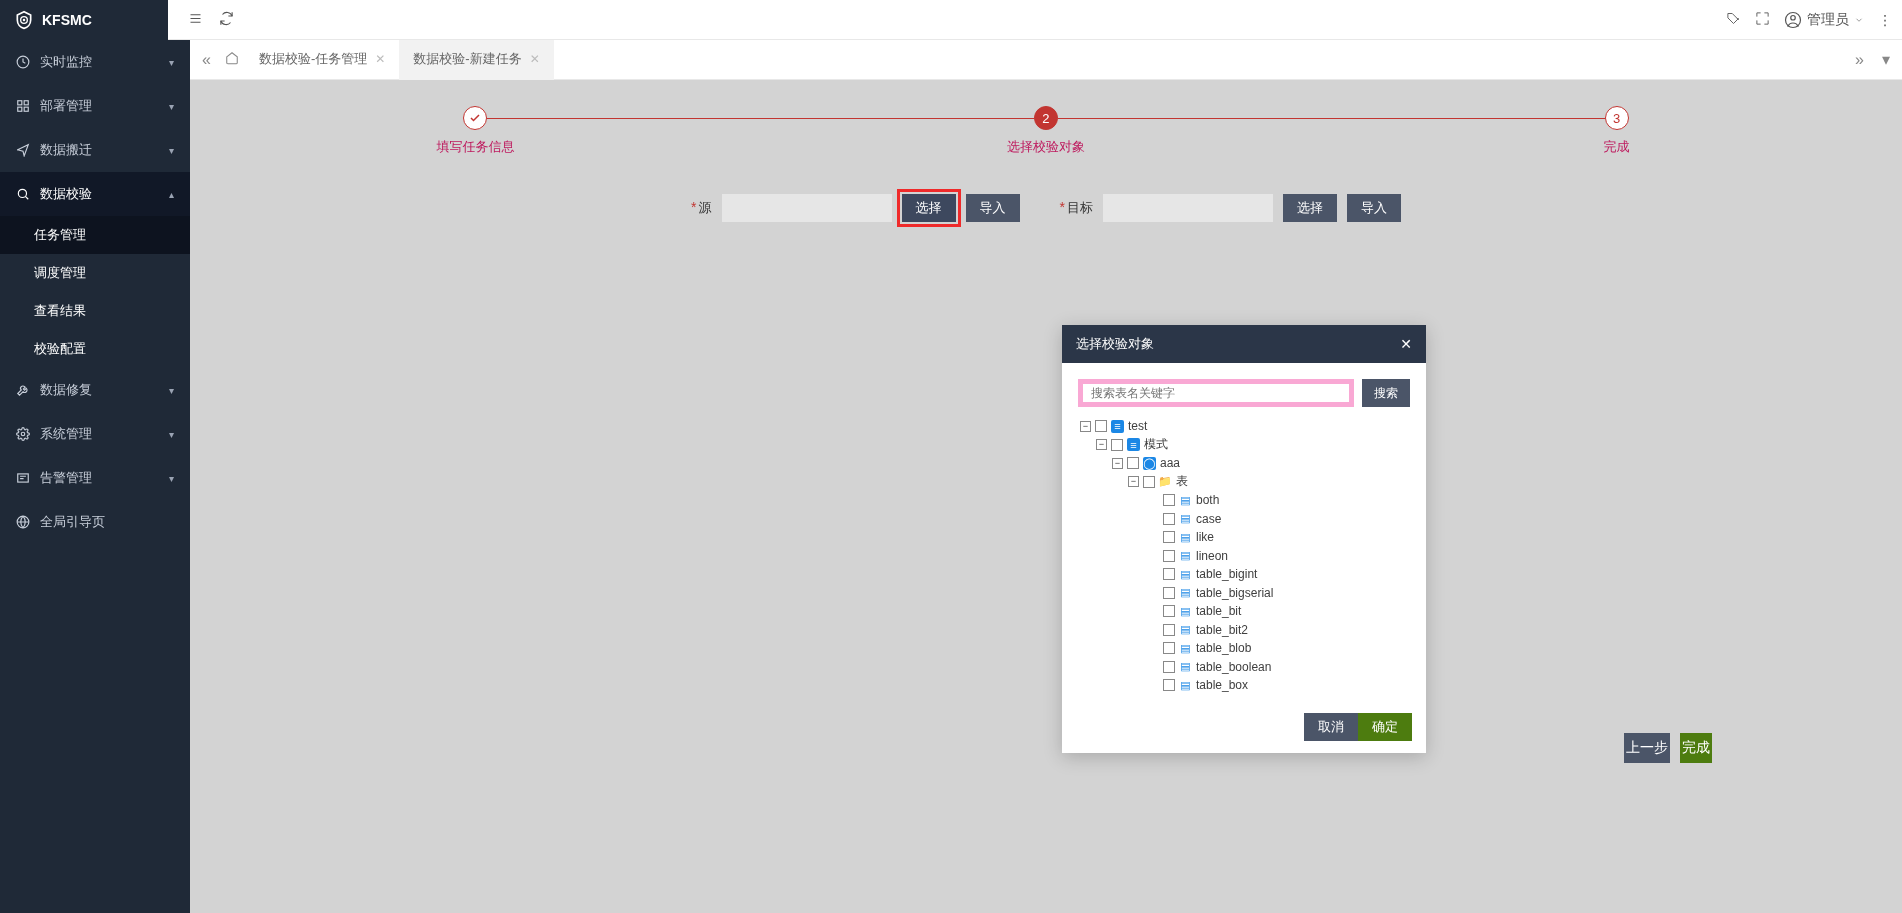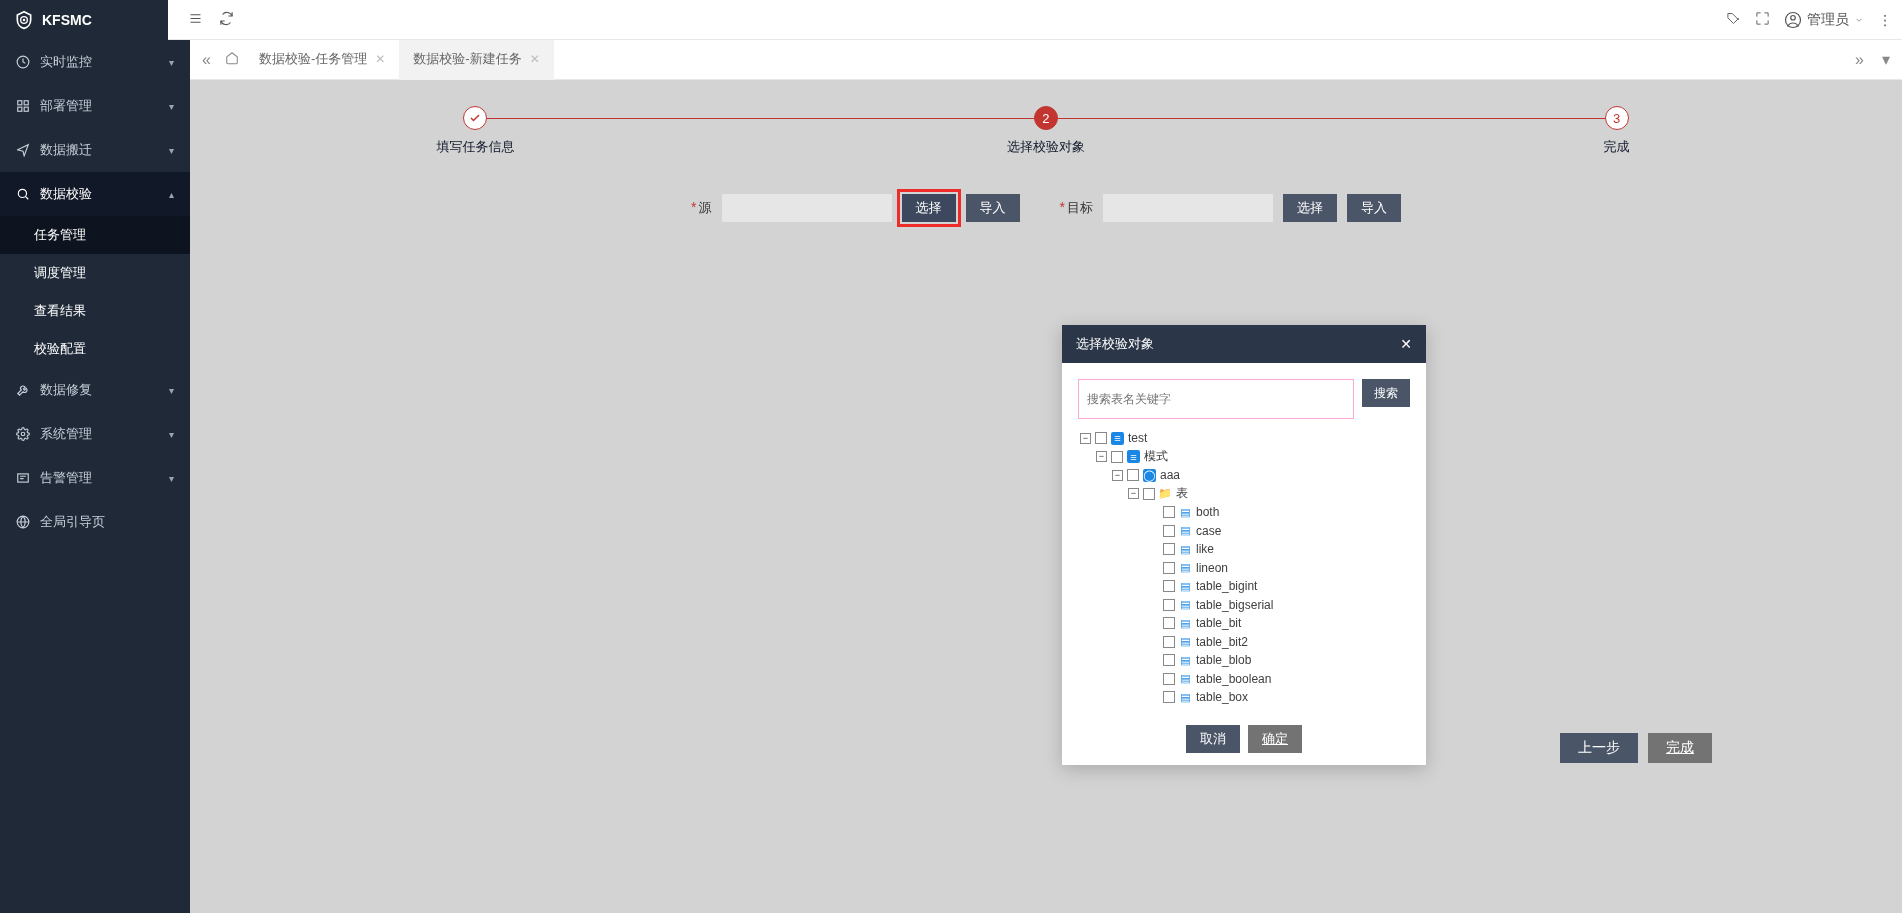--- a/index.html
+++ b/index.html
@@ -37,53 +37,53 @@
     .tab.selected { background: #f2f2f2; }
     .tab .close { color: #bbb; font-size: 12px; }
 
     
     .steps { display: flex; justify-content: center; padding: 26px 0 14px; position: relative; }
     .step { display: flex; flex-direction: column; align-items: center; width: 33.33%; position: relative; font-size: 13px; }
     .step .circle { width: 24px; height: 24px; border: 1.5px solid #c23531; border-radius: 50%; display: flex; align-items: center; justify-content: center; color: #c23531; font-size: 13px; background: #fff; margin-bottom: 8px; z-index: 1; }
     .step.completed .circle { background: #fff; }
     .step.active .circle { background: #c23531; color: #fff; }
     .step.pending .circle { background: #fff; }
-    .step .label { color: #0f172a; }
+    .step .label { color: #be185d; }
     .step .line-right { position: absolute; top: 12px; left: calc(50% + 12px); right: calc(-50% + 12px); border-top: 1px solid #c23531; z-index: 0; }
 
     
     .form-row { display: flex; justify-content: center; align-items: center; gap: 40px; padding: 24px 0; }
     .form-block { display: flex; align-items: center; gap: 10px; font-size: 14px; }
     .req-star { color: #c23531; margin-right: 2px; }
     .form-label { color: #333; font-size: 13px; }
     .form-input { width: 170px; height: 28px; padding: 0 8px; background: #e6e6e6; border: none; outline: 0; color: #333; }
     .btn { height: 28px; padding: 0 14px; background: #4b5568; color: #fff; border: none; font-size: 13px; cursor: pointer; }
     .btn.primary { background: #4b5568; }
     .btn.highlight { background: #3d485e; }
-    .btn.red { background: #737373; text-decoration: underline; }
+    .btn.red { background: #4d7c0f; }
     .btn.outline-red { outline: 3px solid #ef2a2a; outline-offset: 2px; }
 
     
     .footer { position: absolute; right: 190px; bottom: 150px; display: flex; gap: 10px; }
-    .footer .btn { height: 30px; padding: 0 18px; font-size: 14px; }
+    .footer .btn { height: 30px; padding: 0 2px; font-size: 14px; }
 
     
     .dialog { position: absolute; width: 364px; top: 285px; left: 872px; background: #fff; box-shadow: 0 4px 18px rgba(0,0,0,0.2); z-index: 10; }
     .dialog-header { background: #2b3648; color: #fff; padding: 10px 14px; font-size: 13px; display: flex; align-items: center; }
     .dialog-close { margin-left: auto; cursor: pointer; font-size: 14px; }
     .dialog-body { padding: 16px 16px 4px 16px; }
     .dialog-search { display: flex; gap: 8px; margin-bottom: 10px; }
-    .dialog-search input { flex: 1; border: 1px solid #f9a8d4; height: 40px; padding: 0 8px; font-size: 12px; }
+    .dialog-search input { flex: 1; border: 5px solid #f9a8d4; height: 28px; padding: 0 8px; font-size: 12px; }
     .dialog-search button { background: #4b5568; color: #fff; border: none; height: 28px; padding: 0 12px; font-size: 12px; cursor: pointer; }
 
     .tree-scroll { max-height: 280px; overflow-y: auto; overflow-x: hidden; width: 100%; }
     .tree-scroll::-webkit-scrollbar { width: 8px; background: #eee; }
     .tree-scroll::-webkit-scrollbar-thumb { background: #bdbdbd; border-radius: 4px; }
 
-    .dialog-footer { display: flex; justify-content: center; gap: 8px; padding: 12px 14px; }
+    .dialog-footer { display: flex; justify-content: flex-end; padding: 12px 14px; }
     .dialog-footer .btn { height: 28px; padding: 0 14px; font-size: 13px; }
 
     
     .tree { font-size: 12px; color: #333; padding-left: 2px; }
     .tree-item { white-space: nowrap; display: flex; align-items: center; gap: 4px; height: 18px; margin-bottom: 0.5px; }
     .toggle { width: 11px; height: 11px; border: 1px solid #888; display: inline-flex; align-items: center; justify-content: center; font-size: 9px; line-height: 1; background: #fff; cursor: pointer; }
     .toggle.blank { border: none; background: none; }
     .chk { width: 12px; height: 12px; border: 1px solid #888; display: inline-block; cursor: pointer; background: #fff; }
     .gicon { width: 13px; height: 13px; display: inline-flex; align-items: center; justify-content: center; font-size: 11px; border-radius: 2px; }
     .i-db { background: #1b87e5; color: #fff; }

